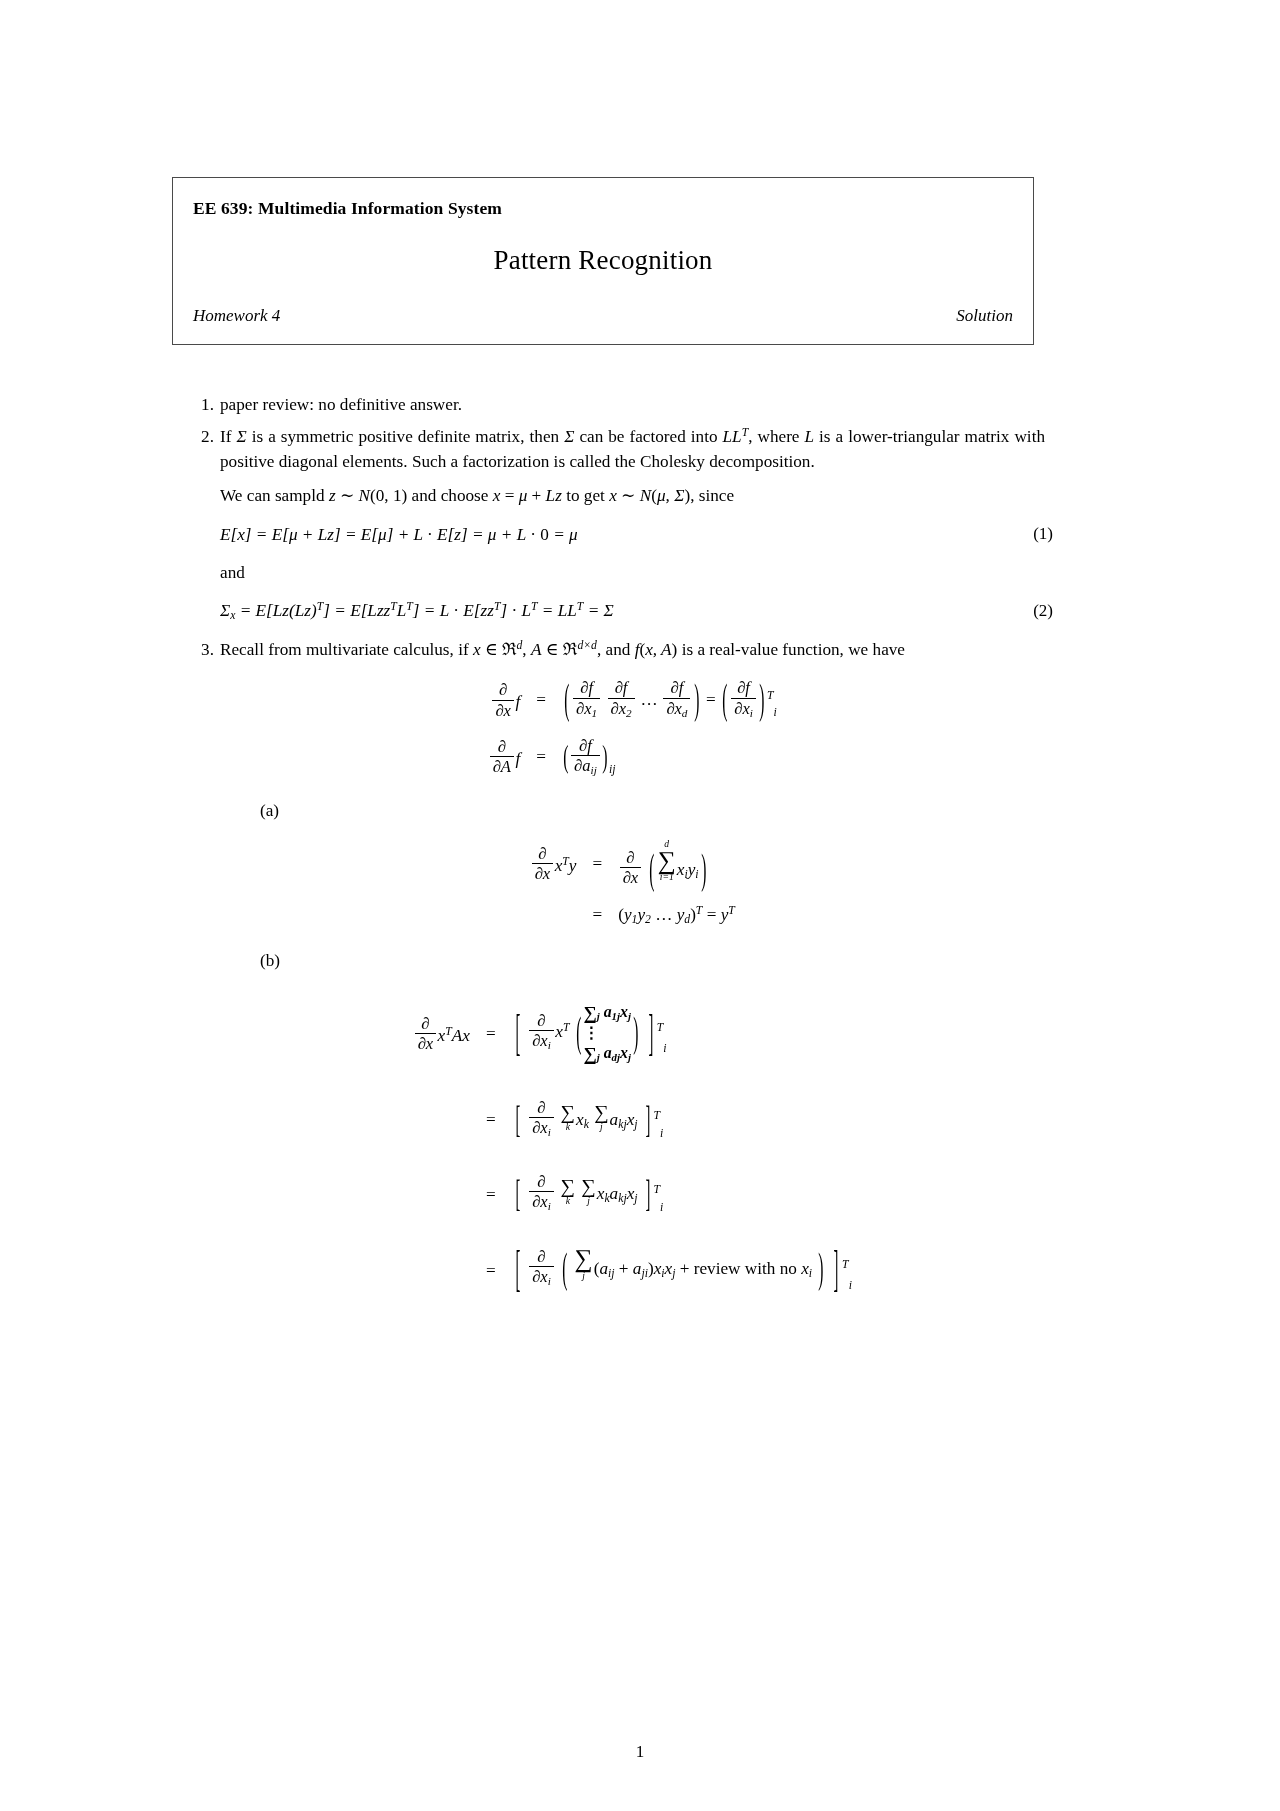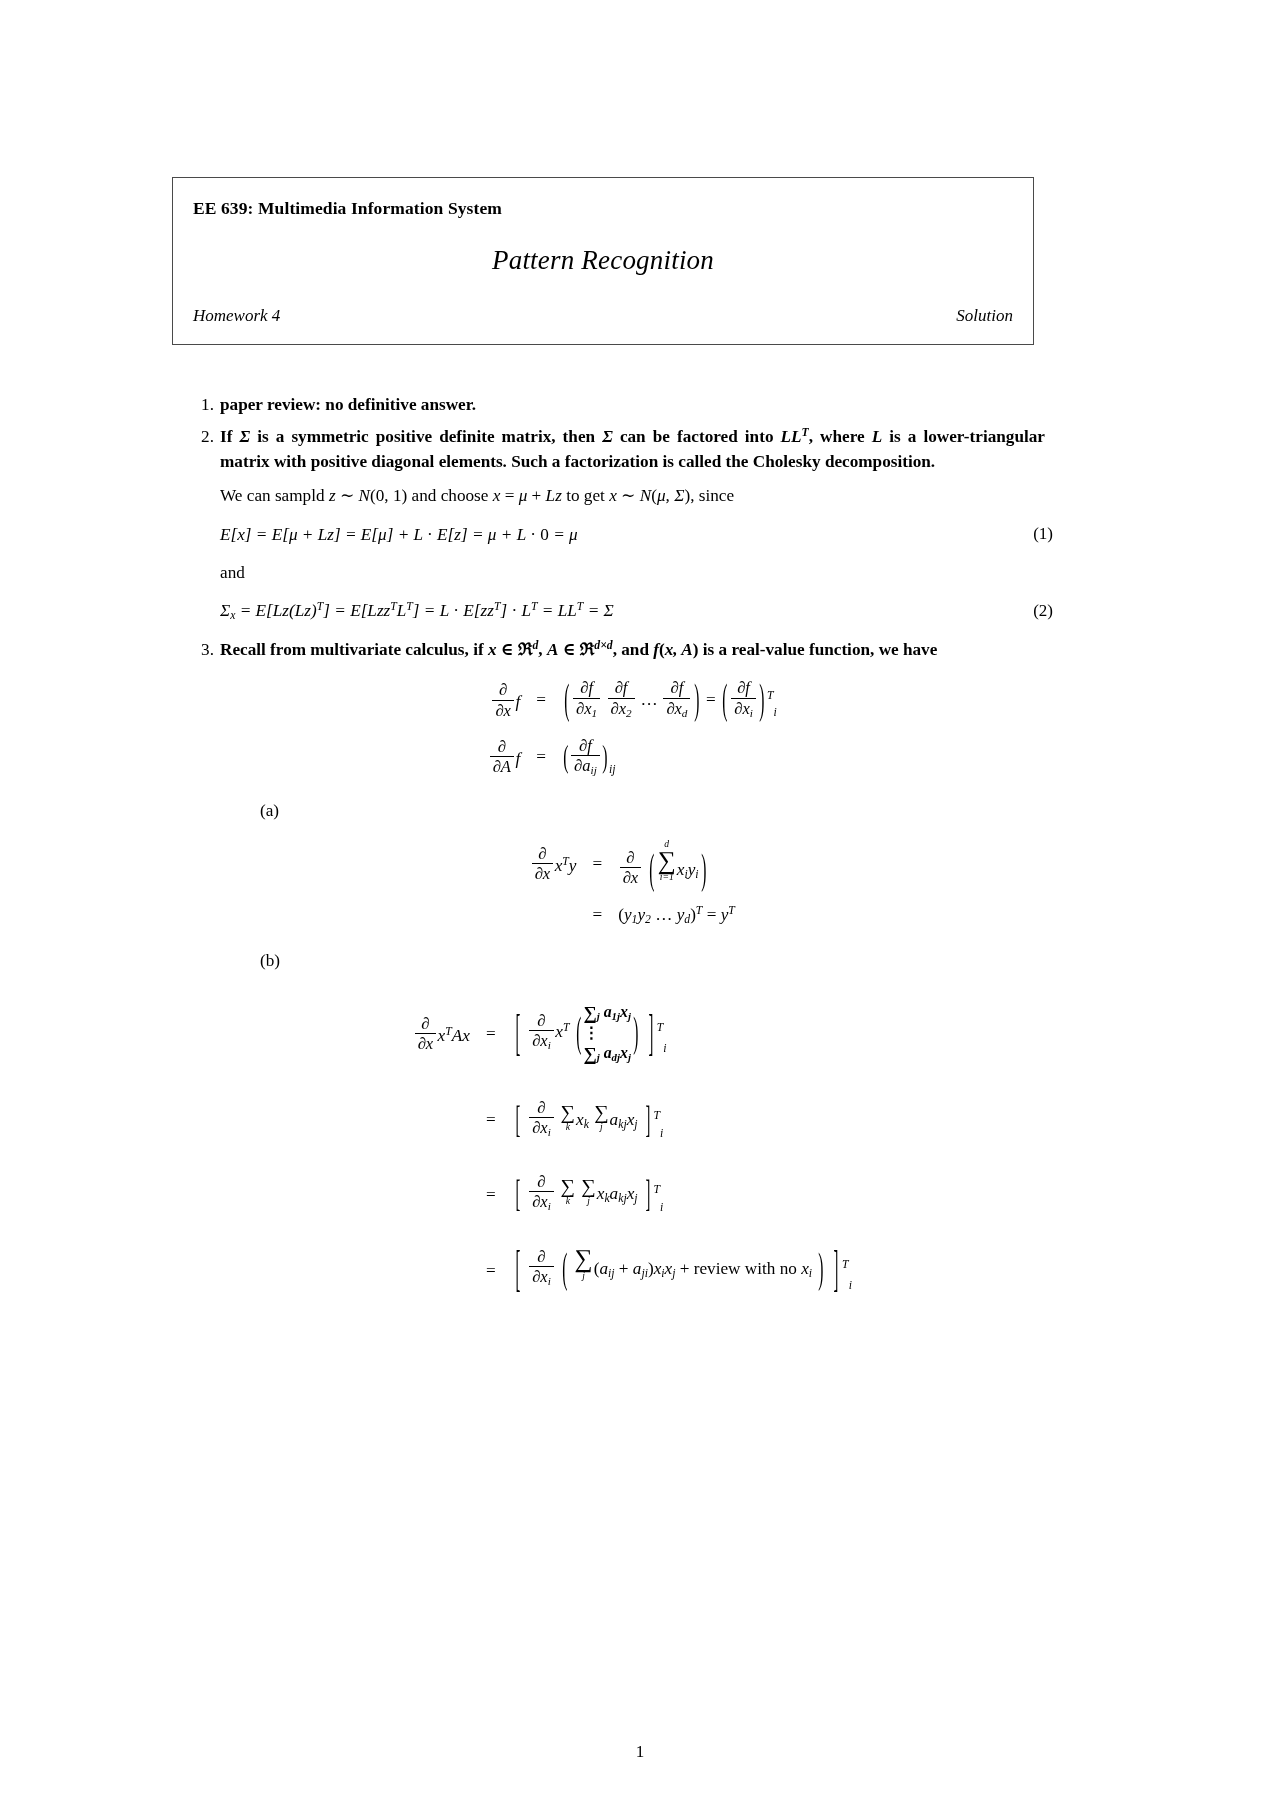--- a/index.html
+++ b/index.html
@@ -35,21 +35,20 @@
     font-weight: bold;
     font-size: 17.5px;
     letter-spacing: 0.1px;
     margin: 4px 0 0 0;
   }
   .doc-title {
     text-align: center;
     font-size: 27px;
     margin: 26px 0 30px 0;
     letter-spacing: 0.2px;
-    font-style: italic;
   }
   .hw-row {
     display: flex;
     justify-content: space-between;
     align-items: center;
     font-style: italic;
     font-size: 17px;
     margin-bottom: 8px;
   }
   
@@ -74,21 +73,20 @@
   .marker {
     position: absolute;
     left: 0;
     top: 0;
     width: 24px;
     text-align: right;
   }
   .ptext {
     text-align: justify;
     text-justify: inter-word;
-    font-weight: bold;
   }
   .subpara {
     margin-top: 9px;
     text-align: justify;
   }
   .and-line {
     margin: 6px 0 0 0;
   }
   
   .eqn {

